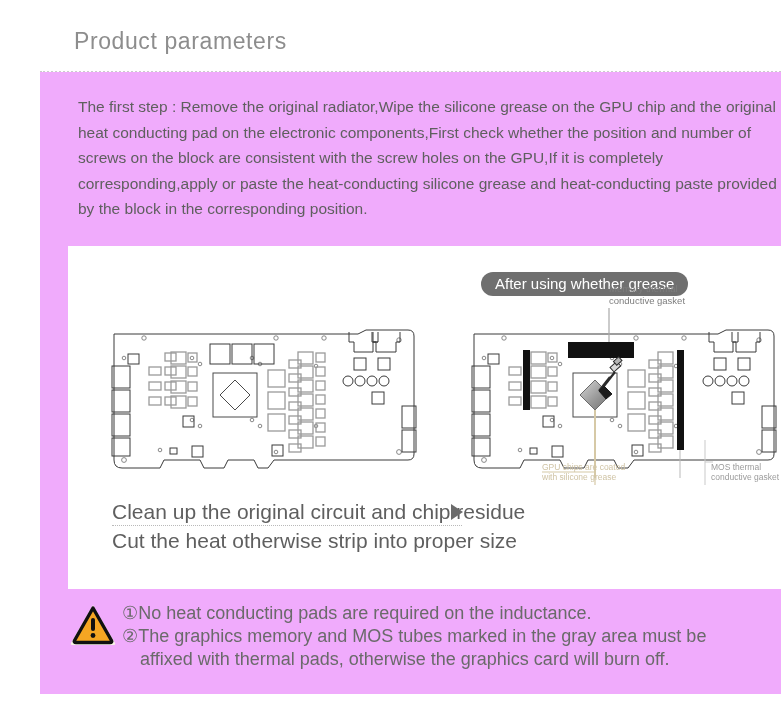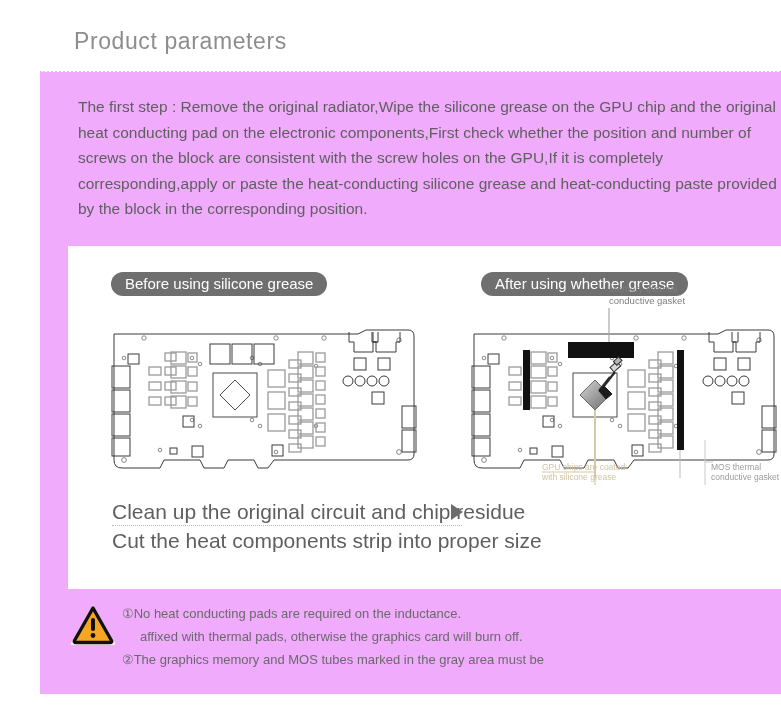--- a/index.html
+++ b/index.html
@@ -80,21 +80,21 @@
     border-left:12px solid #6b6b6b;
   }
 
   
   .warn{
     position:absolute;left:30px;top:528px;width:720px;height:78px;
     display:flex;align-items:flex-start;
   }
   .warn-icon{width:52px;flex:0 0 52px;padding-top:4px;}
   .warn-text{
-    font-size:13px;line-height:23px;color:#6a6a6a;
+    font-size:18px;line-height:23px;color:#6a6a6a;
     padding-top:2px;
   }
   .warn-text .ln{display:block;white-space:nowrap;}
   .warn-text .ln3{padding-left:18px;}
 
   .bottom-white{
     position:absolute;left:0;top:700px;width:781px;height:8px;background:#ffffff;
   }
 </style>
 </head>
@@ -106,21 +106,20 @@
     <div class="title">Product parameters</div>
     <div class="title-rule"></div>
   </div>
 
   <div class="content">
 
     <div class="intro">The first step : Remove the original radiator,Wipe the silicone grease on the GPU chip and the original heat conducting pad on the electronic components,First check whether the position and number of screws on the block are consistent with the screw holes on the GPU,If it is completely corresponding,apply or paste the heat-conducting silicone grease and heat-conducting paste provided by the block in the corresponding position.</div>
 
     <div class="panel">
 
-      <div class="pill pill-before">Before using silicone grease</div>
       <div class="pill pill-after">After using whether grease</div>
 
       <div class="board-left">
         <svg width="310" height="150" viewBox="0 0 310 150">
           <g fill="none" stroke="#3a3a3a" stroke-width="1">
             <path d="M6 6 H250 L258 2 H300 Q306 2 306 8 V126 Q306 132 300 132 H166 L160 140 H150 L146 132 H120 L116 140 H96 L92 132 H56 L52 140 H14 Q6 140 6 132 Z"></path>
           </g>
           <g fill="none" stroke="#7a7a7a" stroke-width="0.9">
             <circle cx="36" cy="10" r="2.2"></circle>
               <circle cx="168" cy="10" r="2.2"></circle>
@@ -372,37 +371,37 @@
 
           <path d="M237 160 V205 M237 182 H245" stroke="#c9c9c9" stroke-width="1" fill="none"></path>
           <text x="243" y="190" font-family="Liberation Sans, sans-serif" font-size="8.5" fill="#9b9b9b">MOS thermal</text>
           <text x="243" y="200" font-family="Liberation Sans, sans-serif" font-size="8.5" fill="#9b9b9b">conductive gasket</text>
         </svg>
       </div>
 
       <div class="caption cap1">Clean up the original circuit and chip residue</div>
       <div class="cap-rule"></div>
       <div class="cap-arrow"></div>
-      <div class="caption cap2">Cut the heat components strip into proper size</div>
+      <div class="caption cap2">Cut the heat otherwise strip into proper size</div>
 
     </div>
 
     <div class="warn">
       <div class="warn-icon">
         <svg width="46" height="42" viewBox="0 0 46 42">
           <path d="M23 1 L45 39 Q46 41 43 41 H3 Q0 41 1 39 Z" fill="#f7f3e6"></path>
           <path d="M23 4 L41.5 36.5 Q42.5 38.5 40 38.5 H6 Q3.5 38.5 4.5 36.5 Z" fill="#f5a623" stroke="#111111" stroke-width="3.4" stroke-linejoin="round"></path>
           <rect x="21" y="14" width="4" height="13" rx="2" fill="#111111"></rect>
           <circle cx="23" cy="31.5" r="2.4" fill="#111111"></circle>
         </svg>
       </div>
       <div class="warn-text">
         <span class="ln">①No heat conducting pads are required on the inductance.</span>
+        <span class="ln">②The graphics memory and MOS tubes marked in the gray area must be</span>
         <span class="ln ln3">affixed with thermal pads, otherwise the graphics card will burn off.</span>
-        <span class="ln">②The graphics memory and MOS tubes marked in the gray area must be</span>
       </div>
     </div>
 
   </div>
 
   <div class="bottom-white"></div>
 
 </div>
 
 </body></html>

